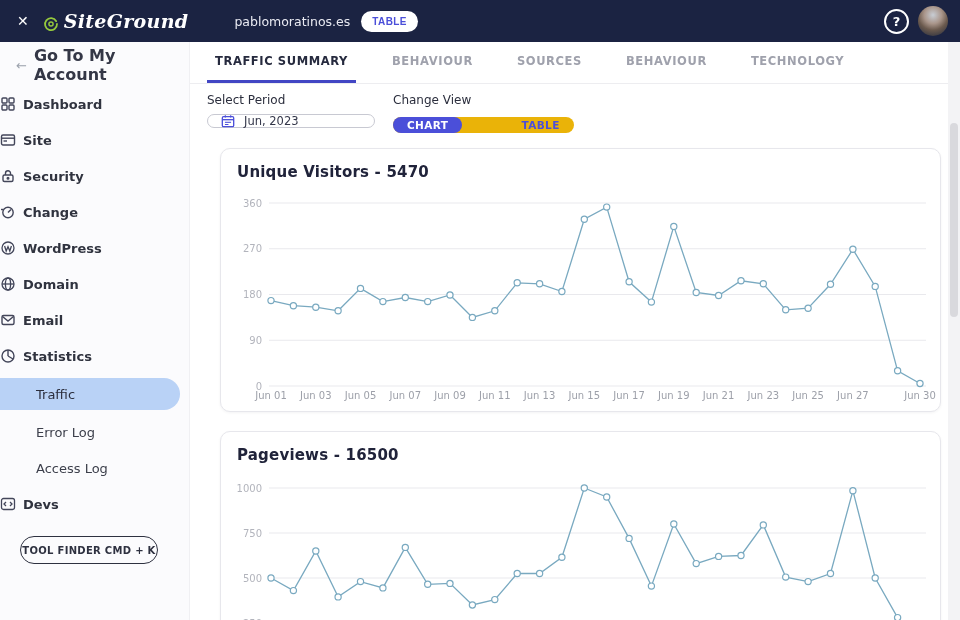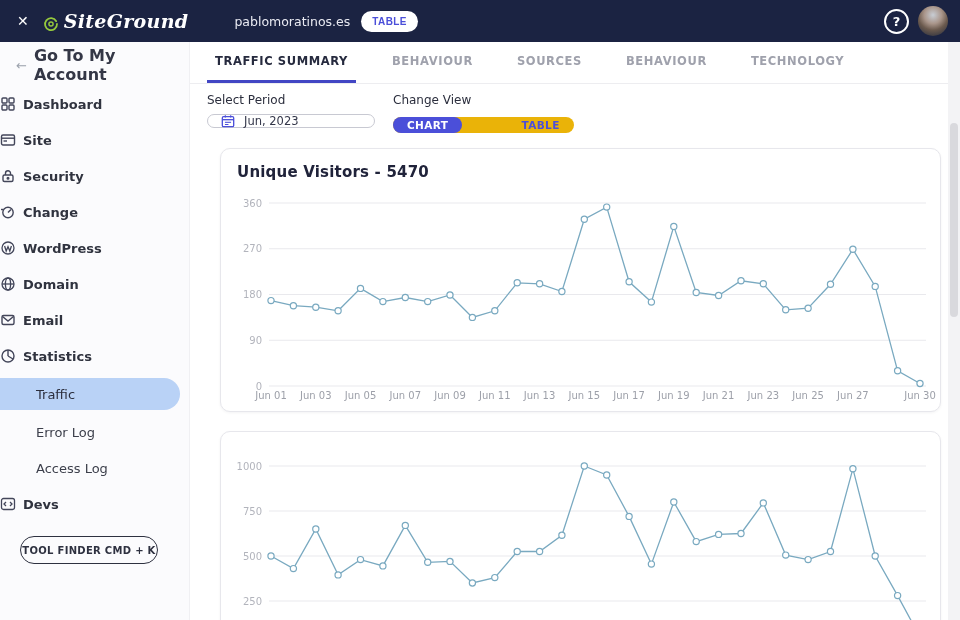--- a/index.html
+++ b/index.html
@@ -264,20 +264,21 @@
         <circle cx="571.1" cy="123.2" r="3.1" fill="#fff" stroke="#79a9c0" stroke-width="1.2"></circle>
         <circle cx="593.5" cy="99.3" r="3.1" fill="#fff" stroke="#79a9c0" stroke-width="1.2"></circle>
         <circle cx="615.9" cy="64.3" r="3.1" fill="#fff" stroke="#79a9c0" stroke-width="1.2"></circle>
         <circle cx="638.2" cy="101.4" r="3.1" fill="#fff" stroke="#79a9c0" stroke-width="1.2"></circle>
         <circle cx="660.6" cy="185.8" r="3.1" fill="#fff" stroke="#79a9c0" stroke-width="1.2"></circle>
         <circle cx="683.0" cy="198.5" r="3.1" fill="#fff" stroke="#79a9c0" stroke-width="1.2"></circle>
       </svg>
   </section>
 
   <section class="card card-2">
+    <div class="card-title">Pageviews - 16500</div>
     <svg class="chart" id="chart-1" viewBox="0 0 689 222">
         <line x1="32" y1="200" x2="689" y2="200" stroke="#e9e9ed" stroke-width="1"></line>
         <text x="25" y="203.5" text-anchor="end" fill="#b2b4bc" font-size="10">0</text>
         <line x1="32" y1="155" x2="689" y2="155" stroke="#e9e9ed" stroke-width="1"></line>
         <text x="25" y="158.5" text-anchor="end" fill="#b2b4bc" font-size="10">250</text>
         <line x1="32" y1="110" x2="689" y2="110" stroke="#e9e9ed" stroke-width="1"></line>
         <text x="25" y="113.5" text-anchor="end" fill="#b2b4bc" font-size="10">500</text>
         <line x1="32" y1="65" x2="689" y2="65" stroke="#e9e9ed" stroke-width="1"></line>
         <text x="25" y="68.5" text-anchor="end" fill="#b2b4bc" font-size="10">750</text>
         <line x1="32" y1="20" x2="689" y2="20" stroke="#e9e9ed" stroke-width="1"></line>

